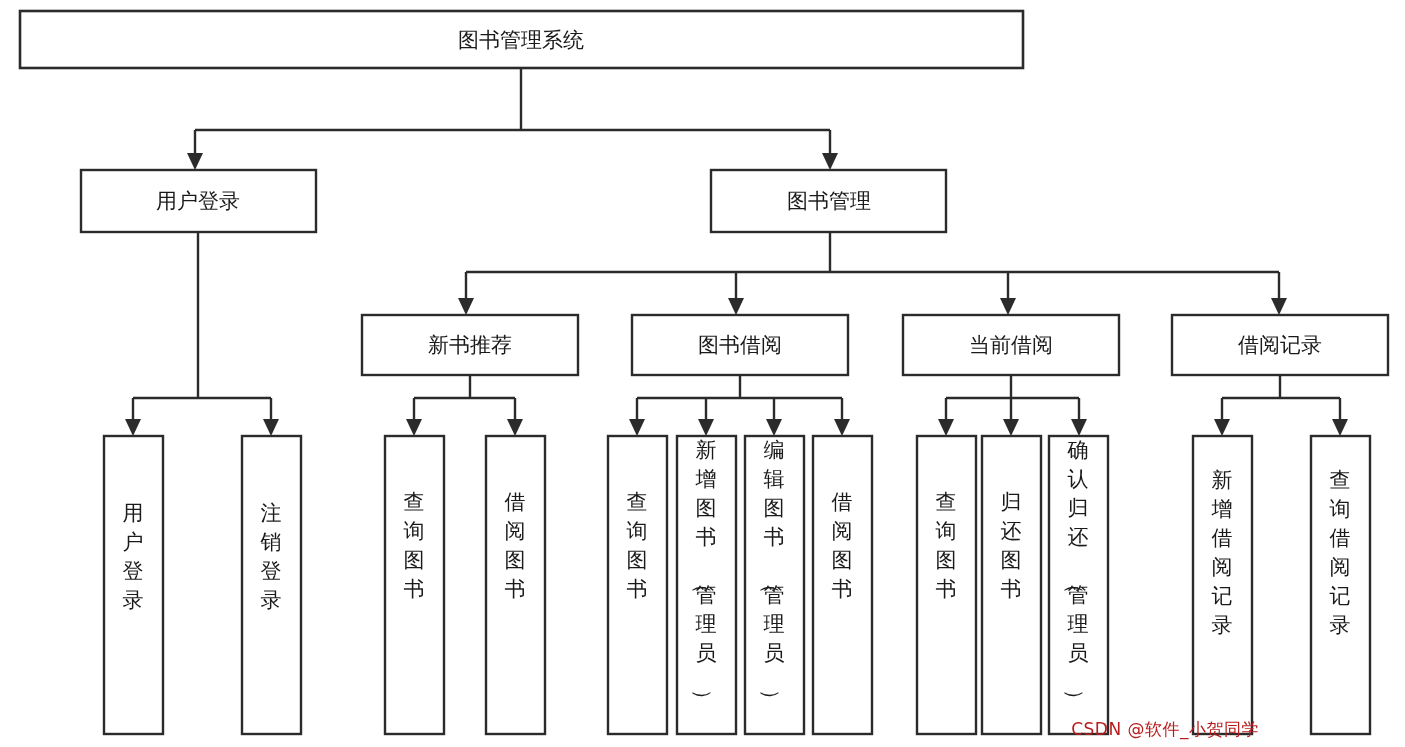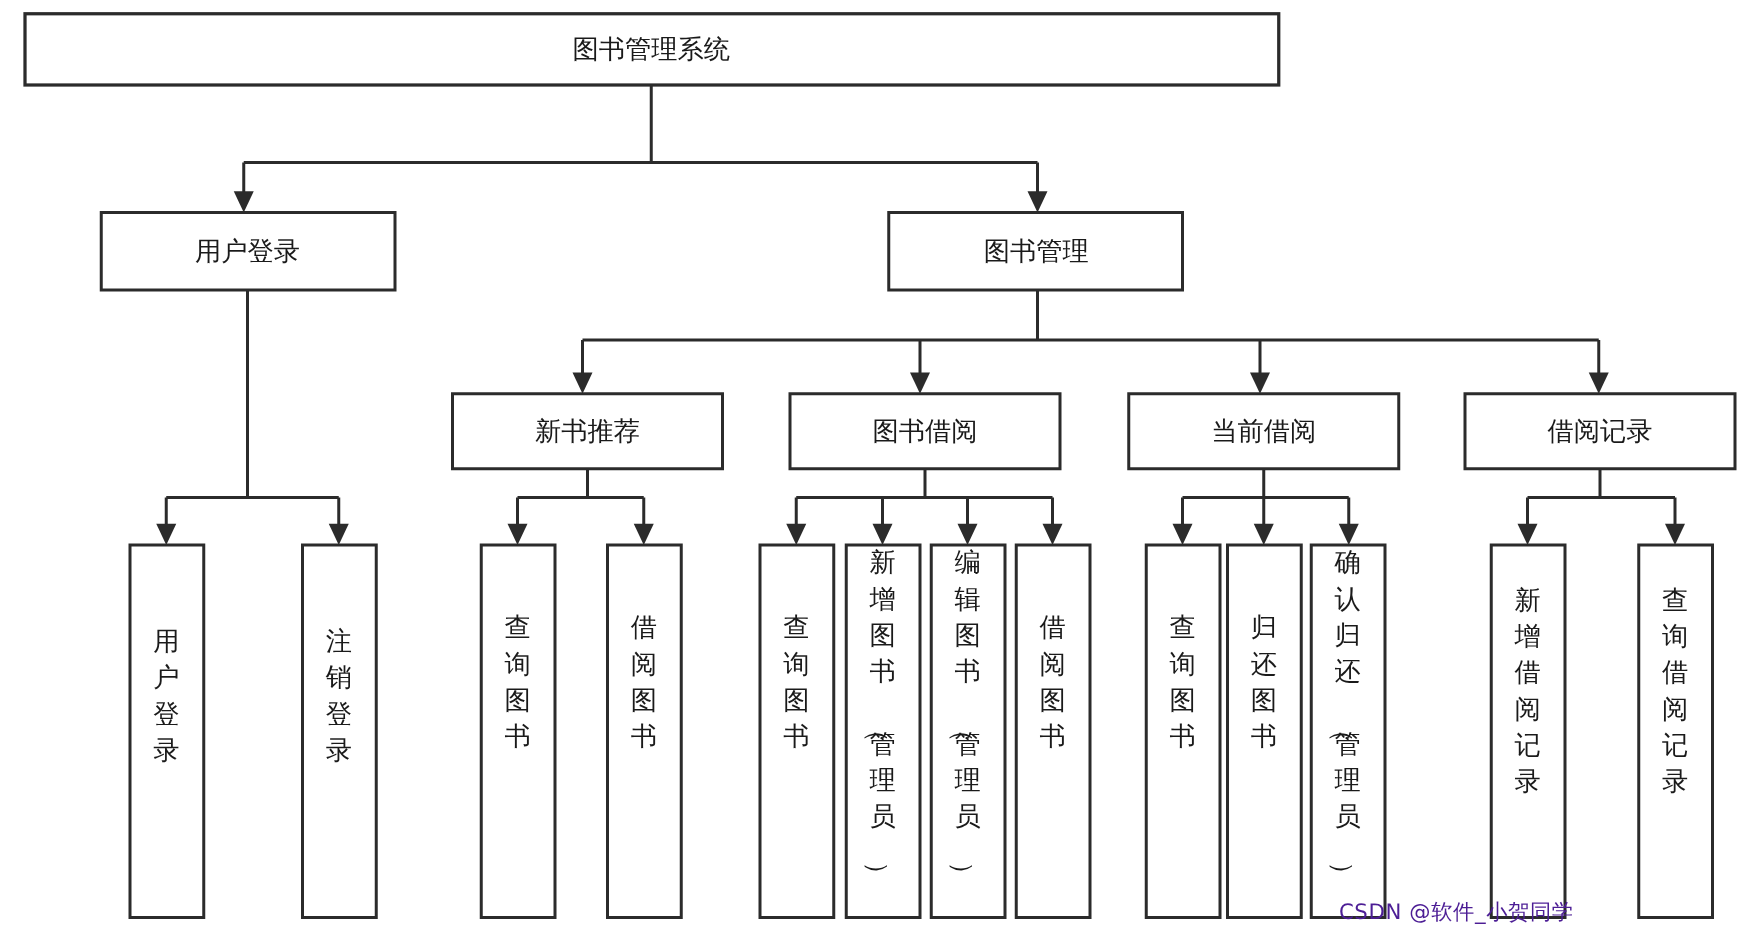--- a/index.html
+++ b/index.html
@@ -58,21 +58,21 @@
     font-size: 21px;
     fill: #1a1a1a;
     text-anchor: middle;
   }
   .watermark-text {
     position: absolute;
     right: 12px;
     bottom: 6px;
     font-family: "DejaVu Sans", "Liberation Sans", sans-serif;
     font-size: 17px;
-    color: #4c1d95;
+    color: #b91c1c;
     white-space: nowrap;
     letter-spacing: 0.5px;
     margin-left: 25px;
   }
 </style>
 </head>
 <body>
 
 <div id="diagram-root">
 

